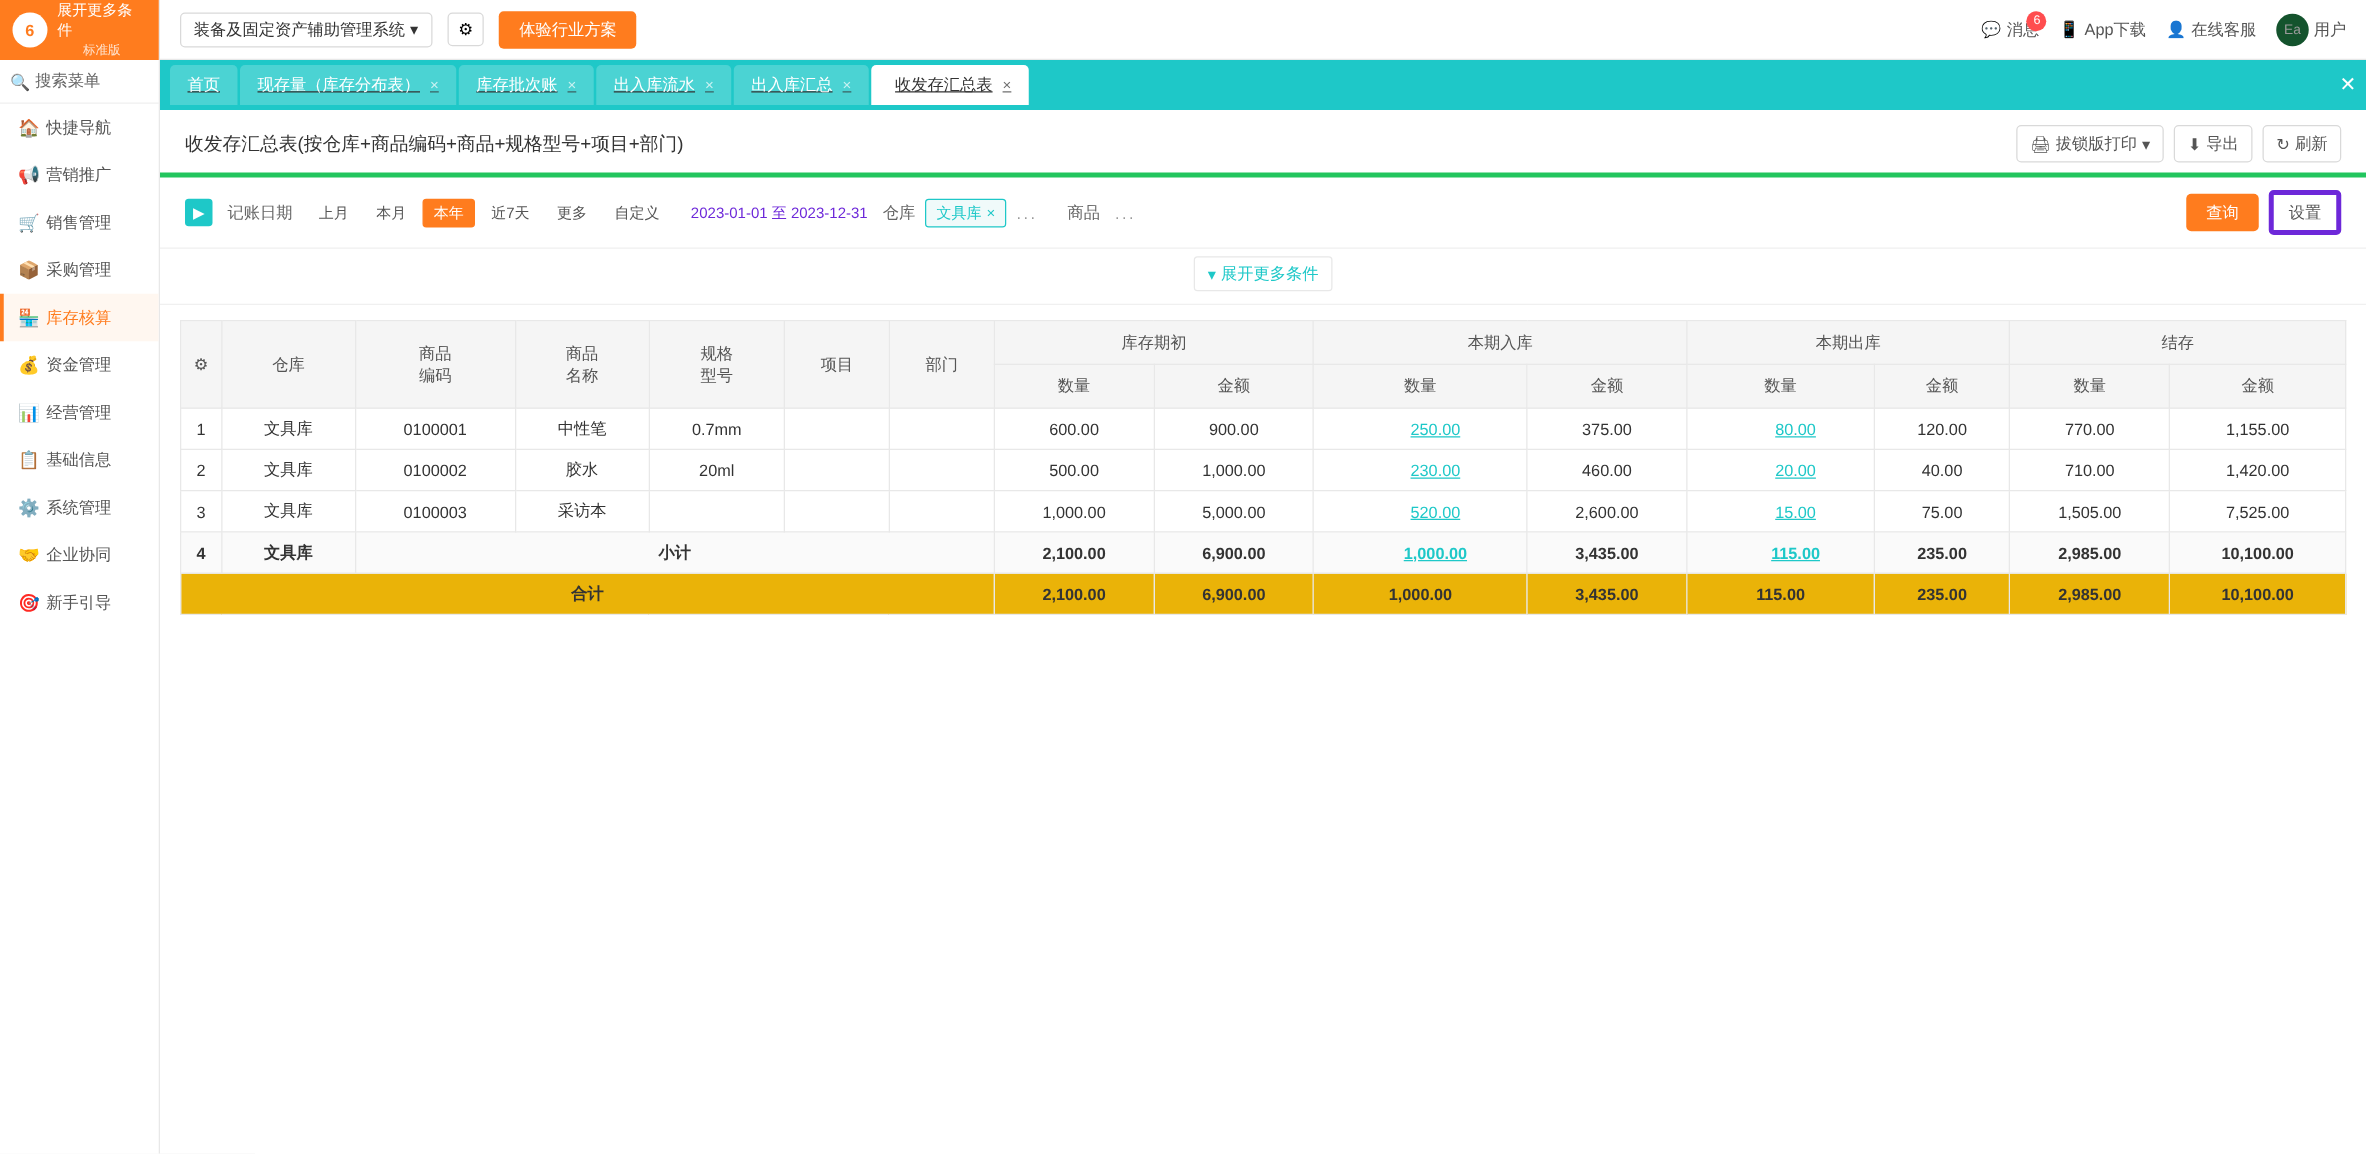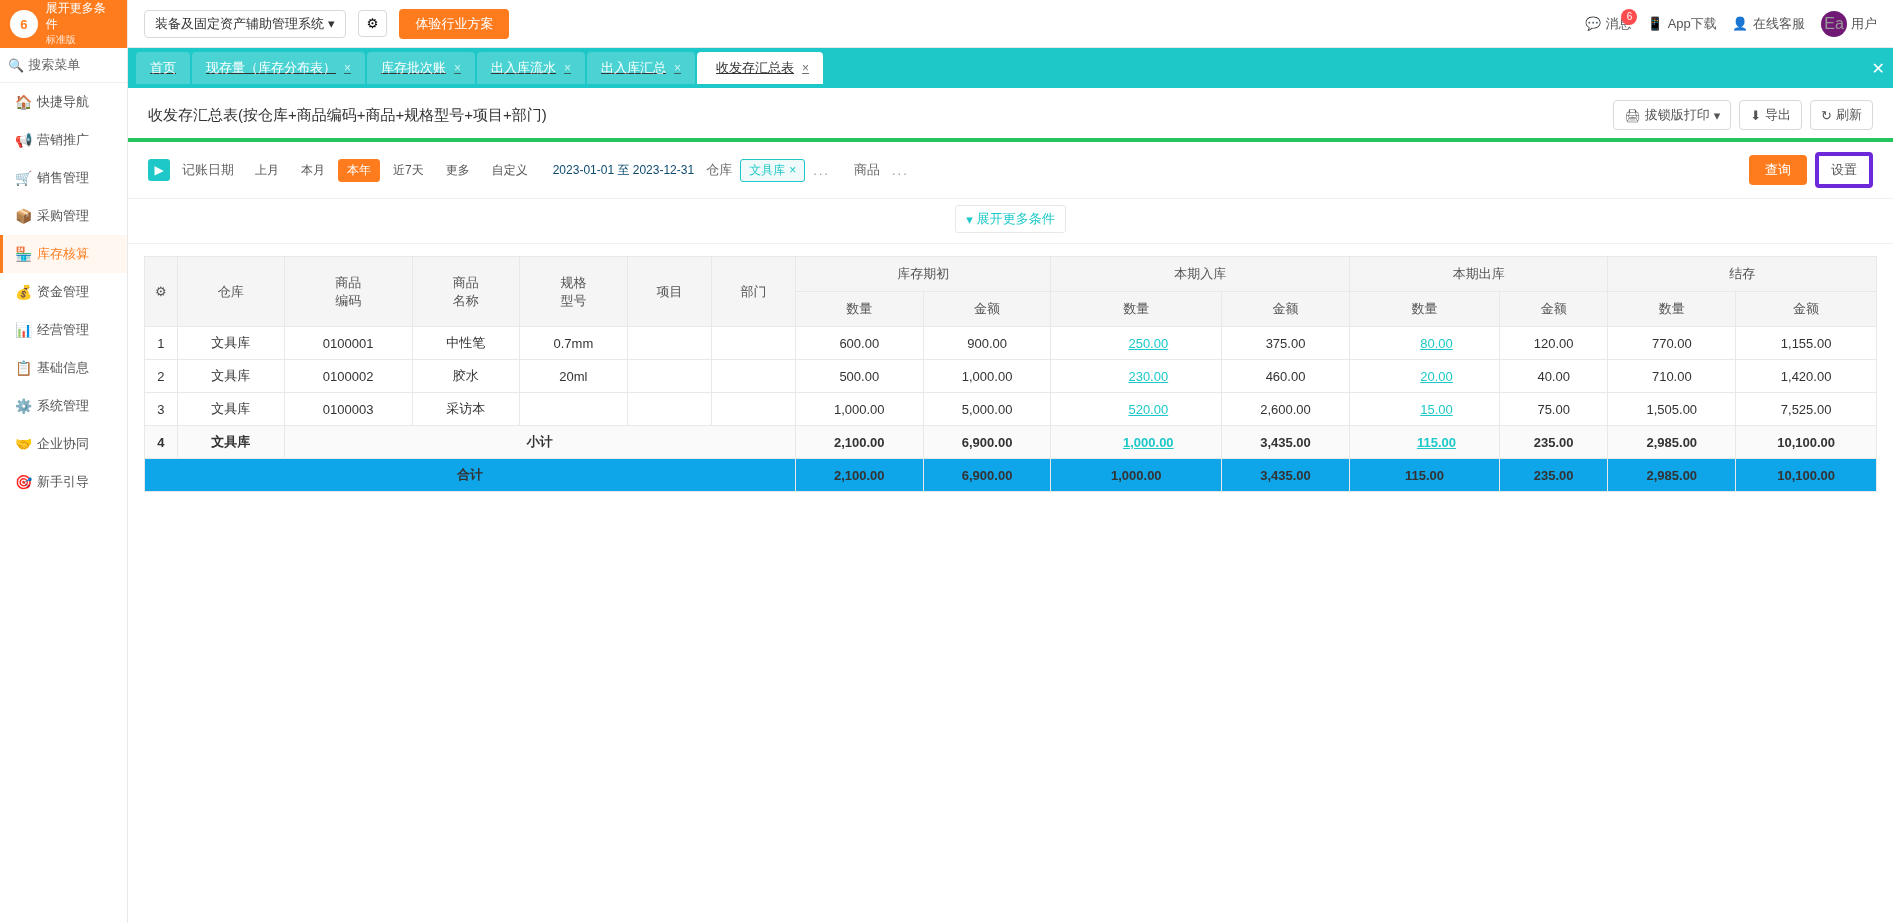--- a/index.html
+++ b/index.html
@@ -6,39 +6,39 @@
     body { font-family: "Microsoft YaHei", "PingFang SC", Arial, sans-serif; font-size: 13px; background: #f5f5f5; color: #333; overflow: hidden; }
 
     
     .app-container { display: flex; height: 923px; width: 1893px; }
 
     
     .sidebar { width: 128px; background: #fff; border-right: 1px solid #e8e8e8; display: flex; flex-direction: column; flex-shrink: 0; }
     .sidebar-header { background: #ff7c1e; height: 48px; display: flex; align-items: center; padding: 0 10px; gap: 8px; }
     .sidebar-logo { width: 28px; height: 28px; background: #fff; border-radius: 50%; display: flex; align-items: center; justify-content: center; color: #ff7c1e; font-weight: bold; font-size: 13px; }
     .sidebar-title { color: #fff; font-size: 12px; line-height: 1.3; }
-    .sidebar-subtitle { color: rgba(255,255,255,0.8); font-size: 10px; }
+    .sidebar-subtitle { color: rgba(255,255,255,0.8); font-size: 10px; text-align: center; }
     .sidebar-search { padding: 8px; border-bottom: 1px solid #f0f0f0; display: flex; align-items: center; gap: 4px; color: #666; cursor: pointer; }
     .sidebar-nav { flex: 1; overflow-y: auto; }
     .sidebar-item { display: flex; align-items: center; gap: 6px; padding: 10px 12px; cursor: pointer; color: #555; font-size: 13px; border-left: 3px solid transparent; }
     .sidebar-item.active { background: #fff7f0; color: #ff7c1e; border-left-color: #ff7c1e; }
     .sidebar-item .icon { font-size: 14px; width: 16px; text-align: center; }
 
     
     .main { flex: 1; display: flex; flex-direction: column; overflow: hidden; }
 
     
     .topbar { height: 48px; background: #fff; border-bottom: 1px solid #e8e8e8; display: flex; align-items: center; padding: 0 16px; gap: 12px; }
     .topbar-system-select { display: flex; align-items: center; gap: 4px; border: 1px solid #d9d9d9; border-radius: 4px; padding: 4px 10px; cursor: pointer; font-size: 13px; }
     .topbar-btn-experience { background: #ff7c1e; color: #fff; border: none; border-radius: 4px; padding: 6px 16px; cursor: pointer; font-size: 13px; }
     .topbar-btn-settings { background: none; border: 1px solid #d9d9d9; border-radius: 4px; padding: 5px 8px; cursor: pointer; }
     .topbar-right { display: flex; align-items: center; gap: 16px; margin-left: auto; }
     .topbar-right-item { display: flex; align-items: center; gap: 4px; cursor: pointer; color: #555; font-size: 13px; position: relative; }
     .badge { background: #ff4d4f; color: #fff; border-radius: 50%; width: 16px; height: 16px; font-size: 10px; display: flex; align-items: center; justify-content: center; position: absolute; top: -6px; right: -6px; }
-    .user-avatar { width: 26px; height: 26px; background: #701a75; border-radius: 50%; display: flex; align-items: center; justify-content: center; color: #999; font-size: 16px; overflow: hidden; text-align: center; }
+    .user-avatar { width: 26px; height: 26px; background: #14532d; border-radius: 50%; display: flex; align-items: center; justify-content: center; color: #999; font-size: 11px; overflow: hidden; text-align: center; }
 
     
     .tabs-bar { height: 40px; background: #1ec8c8; display: flex; align-items: center; padding: 0 8px; gap: 2px; position: relative; text-decoration: underline; }
     .tab-item { height: 32px; display: flex; align-items: center; padding: 0 14px; border-radius: 4px 4px 0 0; cursor: pointer; font-size: 13px; gap: 8px; white-space: nowrap; }
     .tab-item.inactive { background: rgba(255,255,255,0.2); color: #fff; }
     .tab-item.active { background: #fff; color: #333; padding-left: 19px; }
     .tab-close { font-size: 12px; opacity: 0.7; }
     .tab-bar-close { position: absolute; right: 8px; color: #fff; cursor: pointer; font-size: 16px; }
 
     
@@ -50,21 +50,21 @@
     .page-title-actions { display: flex; align-items: center; gap: 8px; }
     .action-btn { display: flex; align-items: center; gap: 4px; padding: 5px 10px; border: 1px solid #d9d9d9; border-radius: 4px; cursor: pointer; font-size: 13px; color: #555; background: #fff; }
 
     
     .filter-area { padding: 10px 20px; border-bottom: 1px solid #f0f0f0; display: flex; align-items: center; gap: 12px; flex-wrap: wrap; }
     .filter-arrow { width: 22px; height: 22px; background: #1ec8c8; color: #fff; border-radius: 3px; display: flex; align-items: center; justify-content: center; cursor: pointer; font-size: 12px; flex-shrink: 0; }
     .filter-label { font-size: 13px; color: #666; }
     .filter-date-btns { display: flex; align-items: center; gap: 4px; }
     .date-btn { padding: 2px 8px; border-radius: 3px; cursor: pointer; font-size: 12px; color: #555; border: 1px solid transparent; }
     .date-btn.active { background: #ff7c1e; color: #fff; border-color: #ff7c1e; }
-    .date-range { font-size: 12px; color: #0c4a6e; margin-left: 4px; }
+    .date-range { font-size: 12px; color: #6d28d9; margin-left: 4px; }
     .filter-warehouse { display: flex; align-items: center; gap: 8px; }
     .filter-warehouse-label { color: #666; }
     .warehouse-tag { display: flex; align-items: center; gap: 4px; background: #f0fafa; border: 1px solid #1ec8c8; border-radius: 3px; padding: 2px 8px; font-size: 12px; color: #1ec8c8; }
     .warehouse-tag-close { cursor: pointer; }
     .filter-more-dots { color: #999; cursor: pointer; letter-spacing: 2px; }
     .filter-goods-label { color: #666; margin-left: 12px; }
     .expand-btn { display: flex; align-items: center; gap: 4px; color: #1ec8c8; cursor: pointer; font-size: 13px; padding: 4px 10px; border: 1px solid #e8e8e8; border-radius: 3px; }
 
     
     .filter-row2 { padding: 6px 20px 10px; border-bottom: 1px solid #f0f0f0; display: flex; align-items: center; justify-content: center; }
@@ -354,21 +354,21 @@
     <td><strong>6,900.00</strong></td>
     <td><span class="num-link"><strong>1,000.00</strong></span></td>
     <td><strong>3,435.00</strong></td>
     <td><span class="num-link"><strong>115.00</strong></span></td>
     <td><strong>235.00</strong></td>
     <td><strong>2,985.00</strong></td>
     <td><strong>10,100.00</strong></td>
   </tr>
             </tbody>
           <tfoot>
-            <tr style="background:#0ea5e9; font-weight:bold;">
+            <tr style="background:#eab308; font-weight:bold;">
               <td colspan="7" style="text-align:center; font-weight:bold;">合计</td>
               <td>2,100.00</td>
               <td>6,900.00</td>
               <td>1,000.00</td>
               <td>3,435.00</td>
               <td>115.00</td>
               <td>235.00</td>
               <td>2,985.00</td>
               <td>10,100.00</td>
             </tr>

